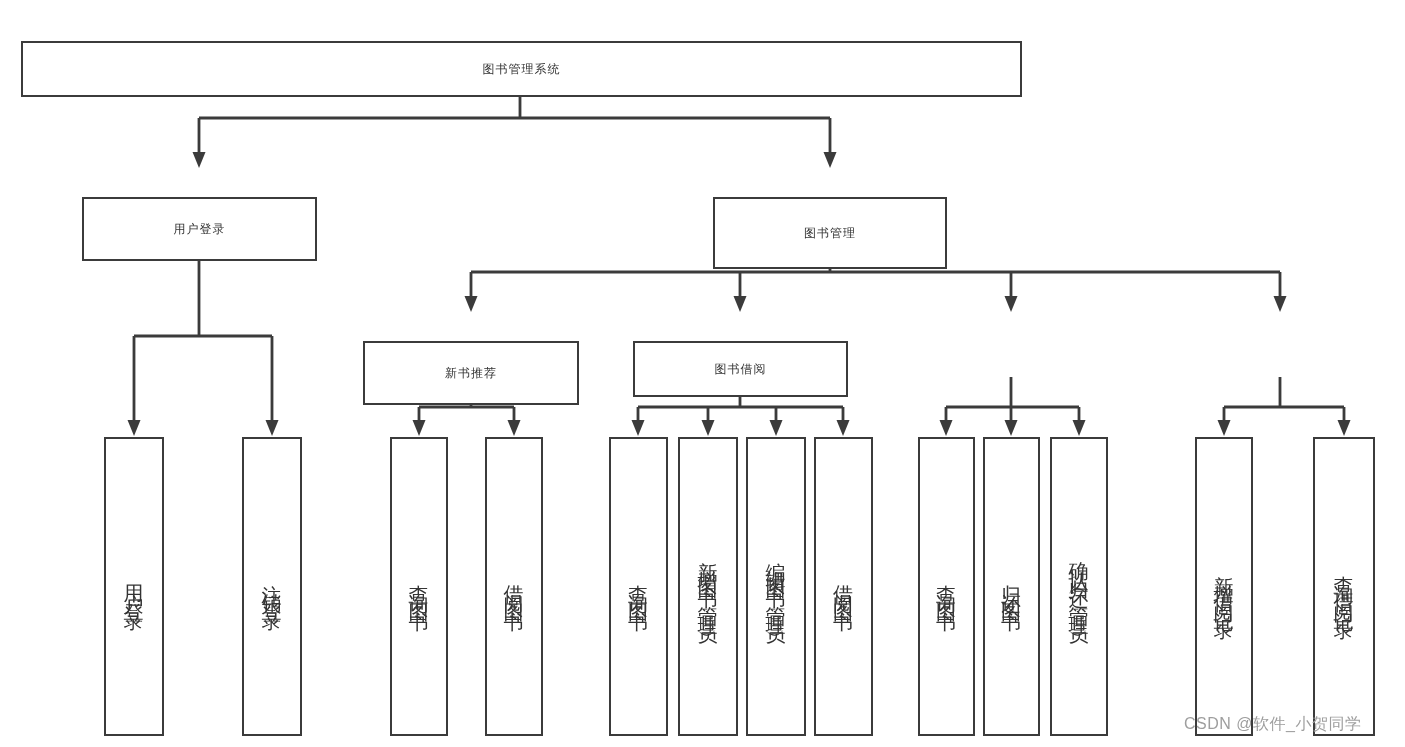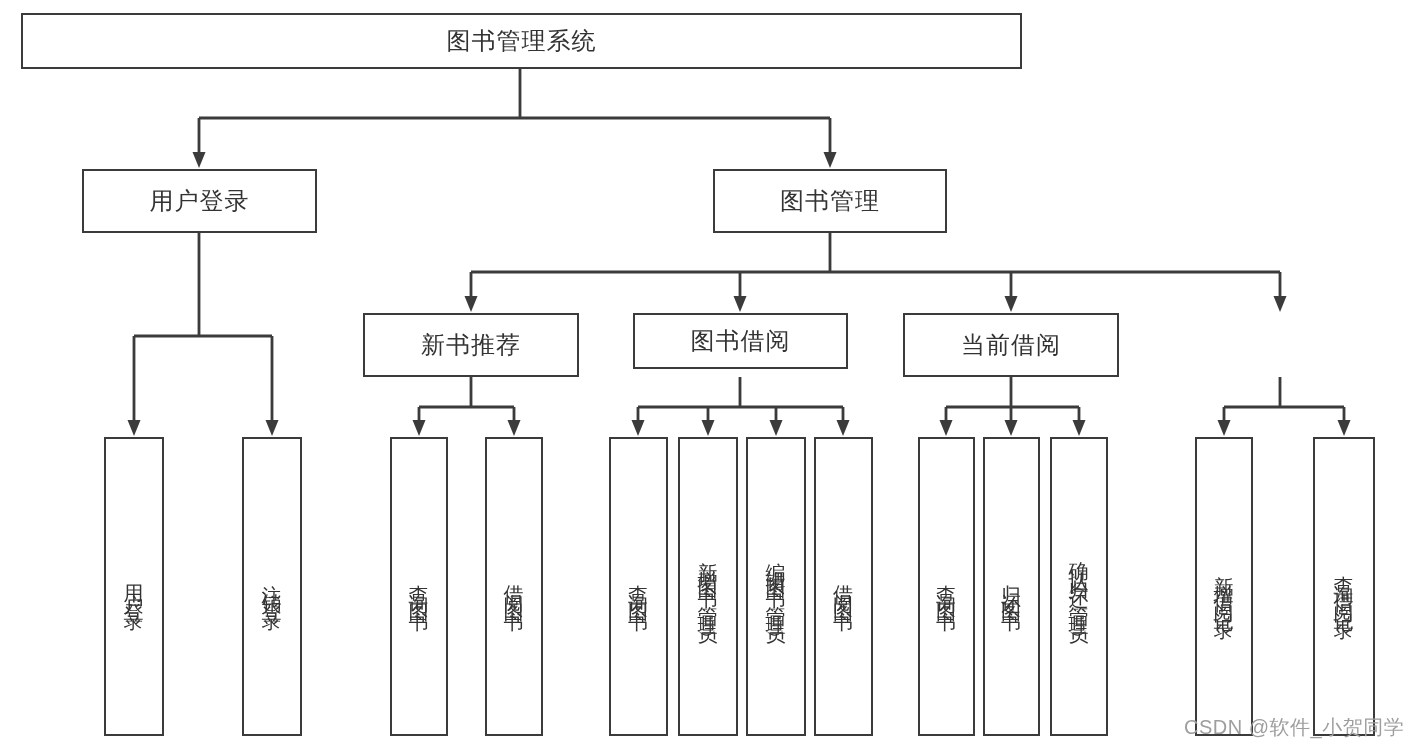--- a/index.html
+++ b/index.html
@@ -16,32 +16,32 @@
     position: absolute;
     box-sizing: border-box;
     background: #ffffff;
     border: 2.5px solid #3b3b3b;
     display: flex;
     align-items: center;
     justify-content: center;
     color: #333333;
   }
   .node .lbl { display: block; }
-  .node.h { font-size: 24px; letter-spacing: 1px; white-space: nowrap; }
+  .node.h { font-size: 12px; letter-spacing: 1px; white-space: nowrap; margin-top: 28px; }
   .node.v { font-size: 20px; }
   .node.v .lbl {
     writing-mode: vertical-rl;
     letter-spacing: 9px;
     line-height: 1;
   }
   .watermark {
     position: absolute;
     left: 1184px;
     top: 714px;
-    font-size: 20px;
+    font-size: 16px;
     color: #9e9e9e;
     white-space: nowrap;
     letter-spacing: 0.5px;
     z-index: 5;
   }
 </style>
 </head>
 <body>
 
 <div class="canvas">
@@ -79,32 +79,29 @@
     </g>
   </svg>
 
   <div class="node h" style="left:21px; top:13px; width:1001px; height:56px">
     <span class="lbl">图书管理系统</span>
   </div>
 
   <div class="node h" style="left:82px; top:169px; width:235px; height:64px">
     <span class="lbl">用户登录</span>
   </div>
-  <div class="node h" style="left:713px; top:169px; width:234px; height:64px">
+  <div class="node h" style="left:713px; top:169px; width:234px; height:72px">
     <span class="lbl">图书管理</span>
   </div>
 
   <div class="node h" style="left:363px; top:313px; width:216px; height:64px">
     <span class="lbl">新书推荐</span>
   </div>
   <div class="node h" style="left:633px; top:313px; width:215px; height:56px">
     <span class="lbl">图书借阅</span>
-  </div>
-  <div class="node h" style="left:903px; top:313px; width:216px; height:64px">
-    <span class="lbl">当前借阅</span>
   </div>
 
   <div class="node v" style="left:104px; top:437px; width:60px; height:299px">
     <span class="lbl">用户登录</span>
   </div>
   <div class="node v" style="left:242px; top:437px; width:60px; height:299px">
     <span class="lbl">注销登录</span>
   </div>
 
   <div class="node v" style="left:390px; top:437px; width:58px; height:299px">

